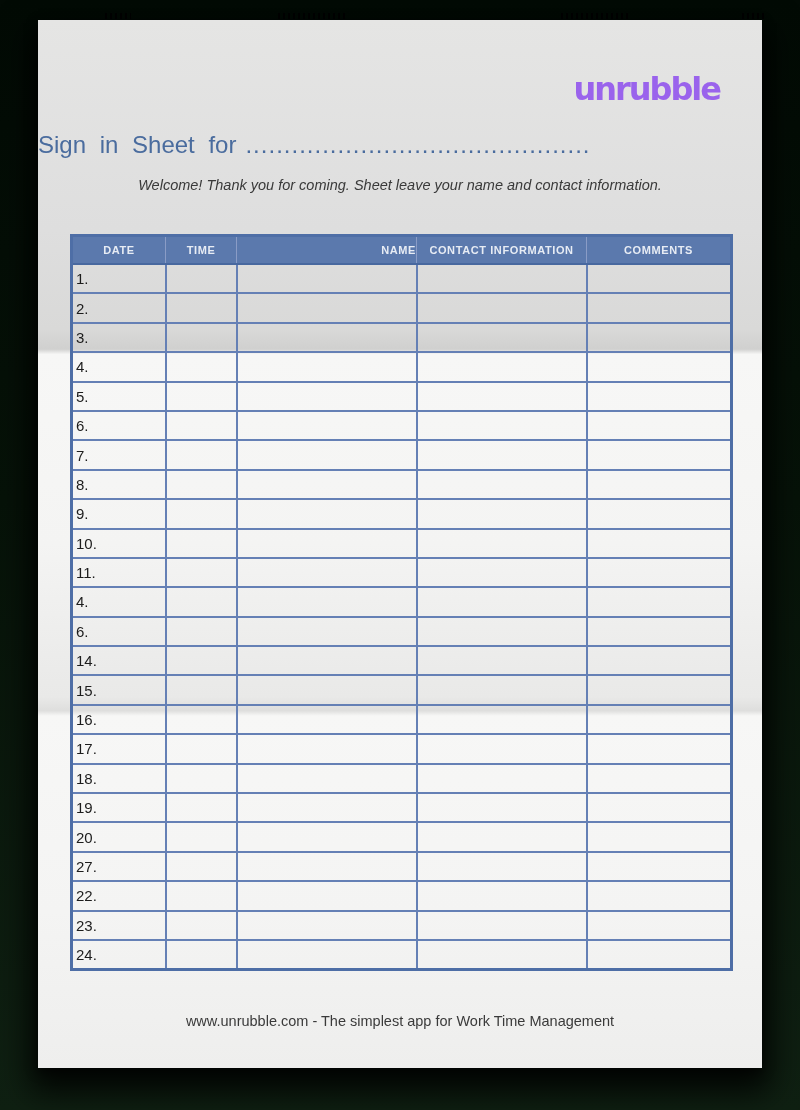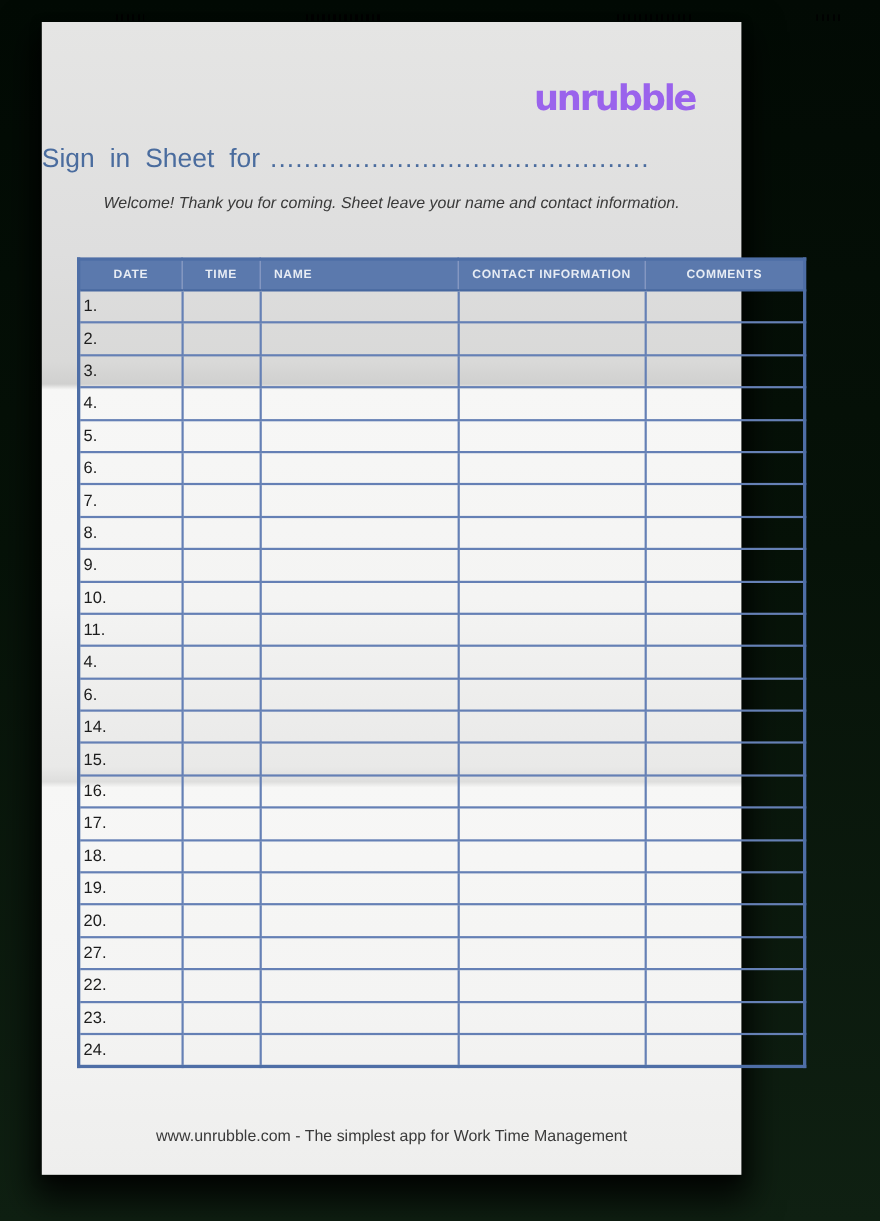--- a/index.html
+++ b/index.html
@@ -20,21 +20,21 @@
     opacity: .85;
   }
   .tick-1 { left: 105px; width: 26px; }
   .tick-2 { left: 278px; width: 70px; }
   .tick-3 { left: 561px; width: 68px; }
   .tick-4 { left: 742px; width: 24px; }
 
   .paper {
     position: absolute;
     left: 38px; top: 20px;
-    width: 636px; height: 1048px;
+    width: 724px; height: 1048px;
     background: linear-gradient(180deg,
       #e5e5e4 0%,
       #dedede 20%,
       #d9d9d8 29.5%,
       #d0d0cf 31.4%,
       #f7f7f6 31.9%,
       #f4f4f3 50%,
       #e9e9e8 64.6%,
       #dededd 65.9%,
       #f7f7f6 66.4%,
@@ -102,40 +102,39 @@
     color: #e7ecf4;
     font-weight: 600;
     font-size: 11px;
     letter-spacing: .6px;
     text-align: center;
     border-left: 1px solid #8a9cc6;
     border-right: 1px solid #8a9cc6;
     border-bottom: 2px solid #48689f;
     padding: 0;
   }
-  table.signin th.align-left { text-align: left; padding-left: 12px; }
+  table.signin th.align-left { text-align: right; padding-left: 12px; }
 
   table.signin td {
     height: 27.4px;
     border: 2px solid #6580b5;
     background: transparent;
     font-size: 15px;
     color: #1c1c1c;
     padding: 0 0 0 3px;
     vertical-align: middle;
     overflow: hidden;
   }
 
   .footer {
     position: absolute;
     top: 993px; left: 0; right: 0;
     text-align: center;
     font-size: 14.5px;
     color: #3a3a3a;
-    margin-top: 12px;
   }
 </style>
 </head>
 <body>
 
 <div class="stage">
   <div class="edge-tick tick-1"></div>
   <div class="edge-tick tick-2"></div>
   <div class="edge-tick tick-3"></div>
   <div class="edge-tick tick-4"></div>

